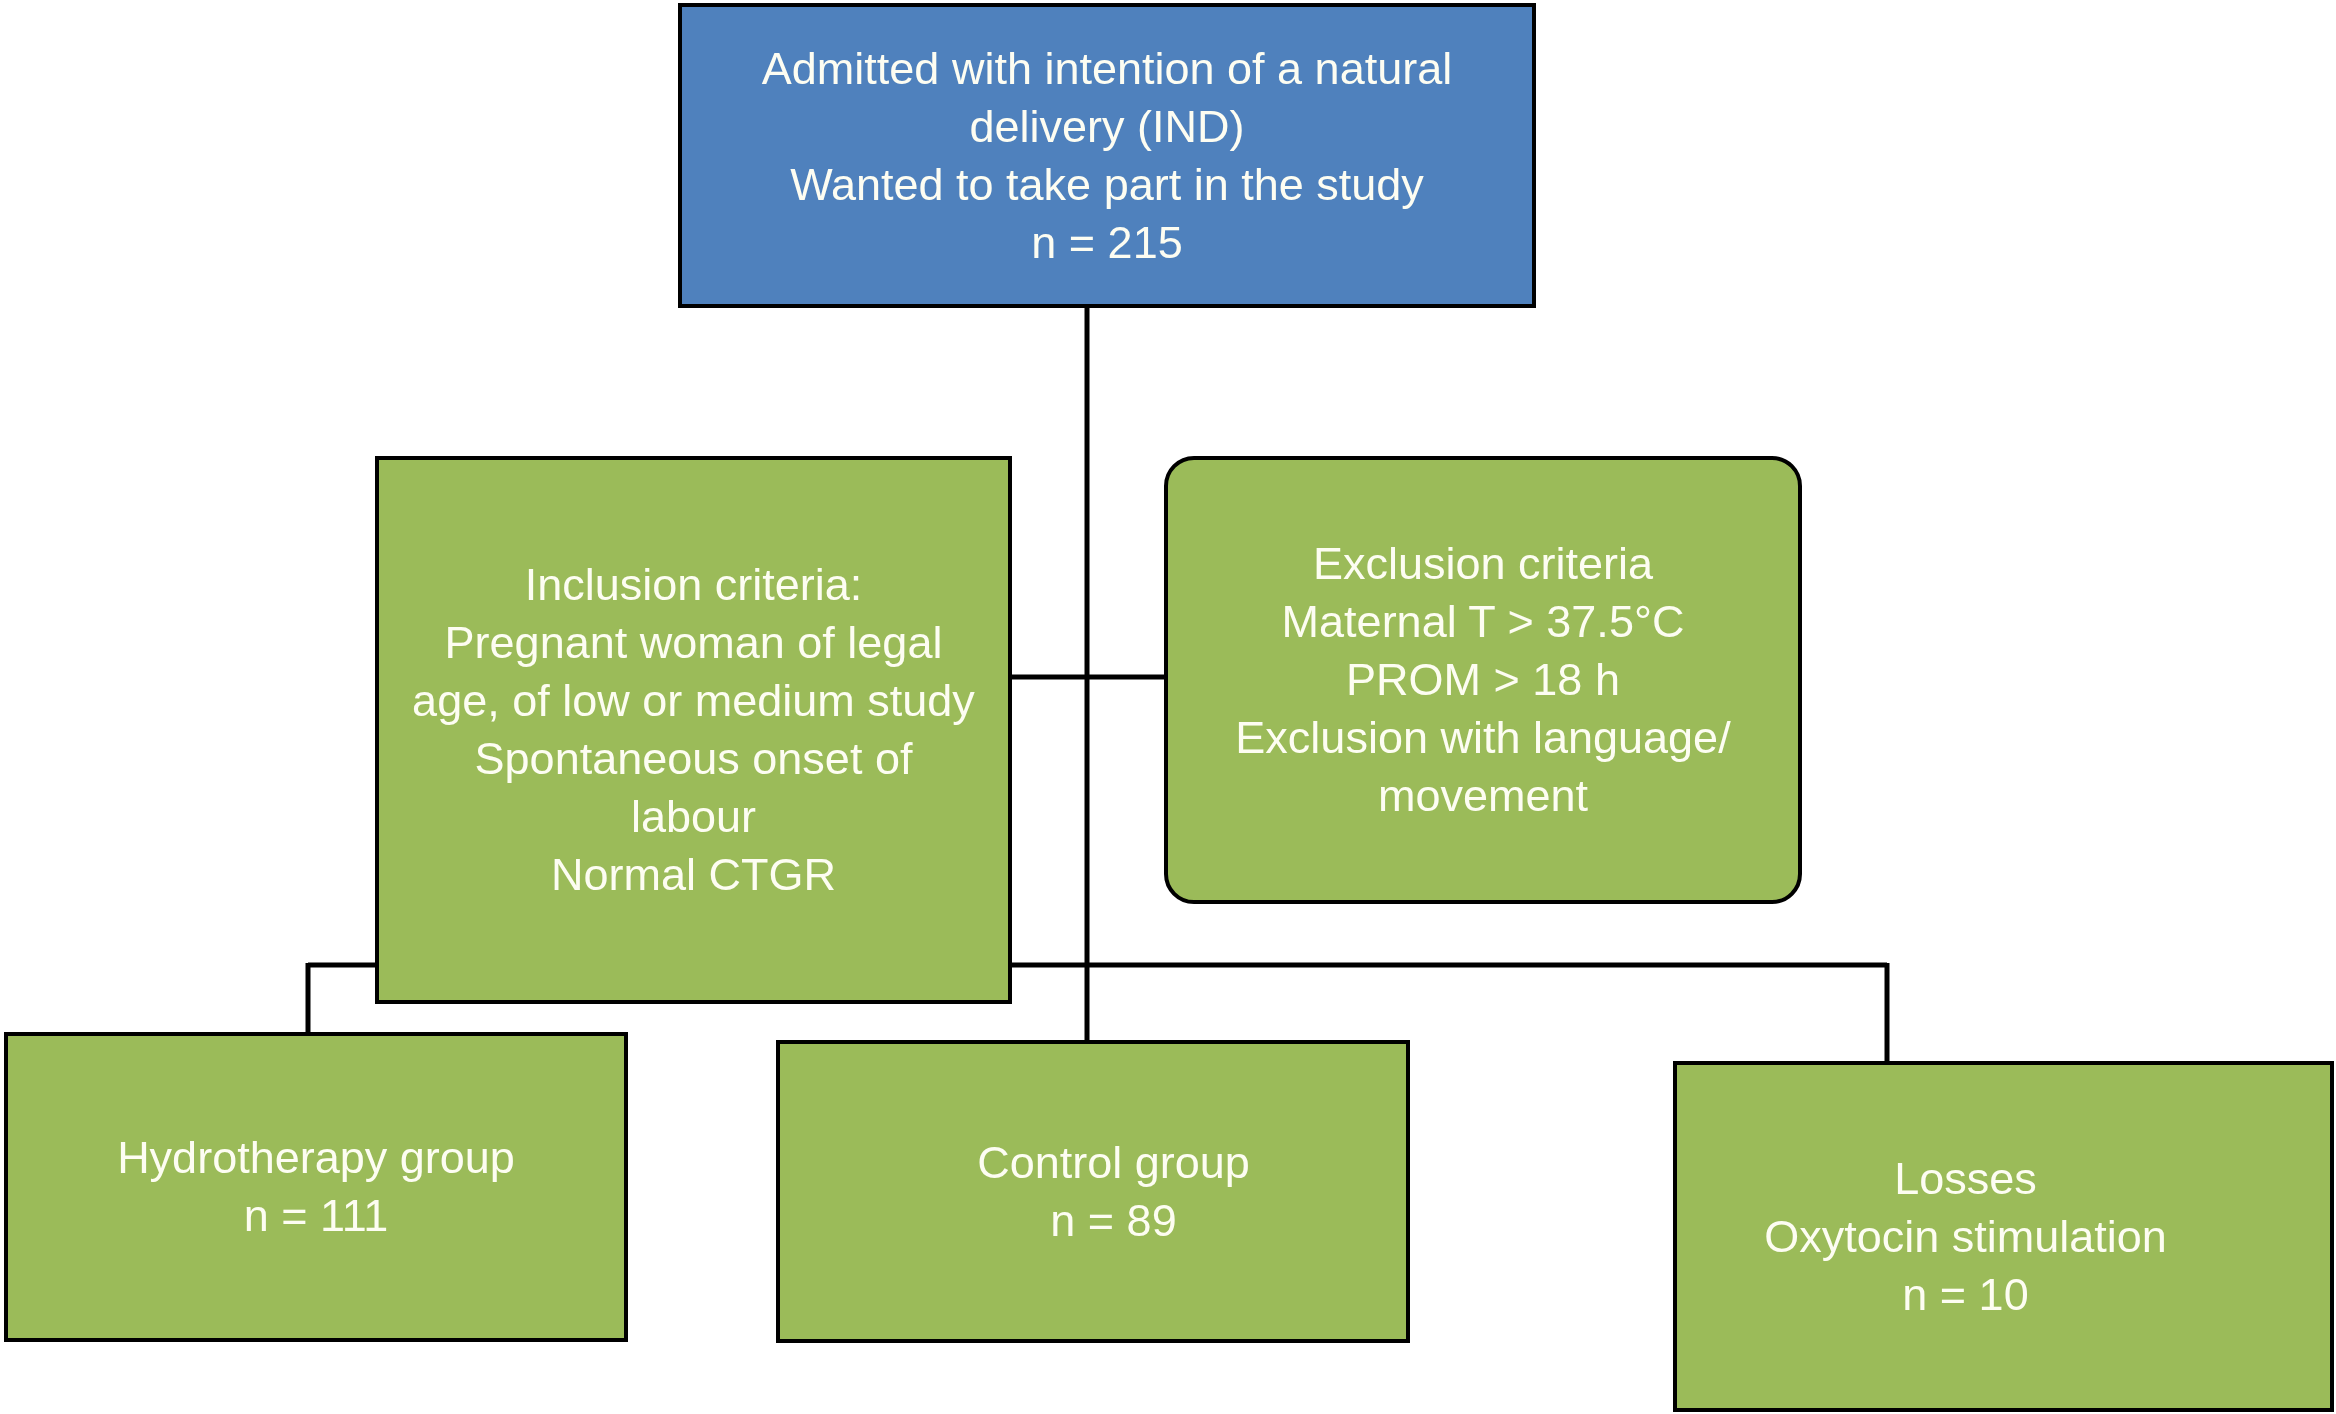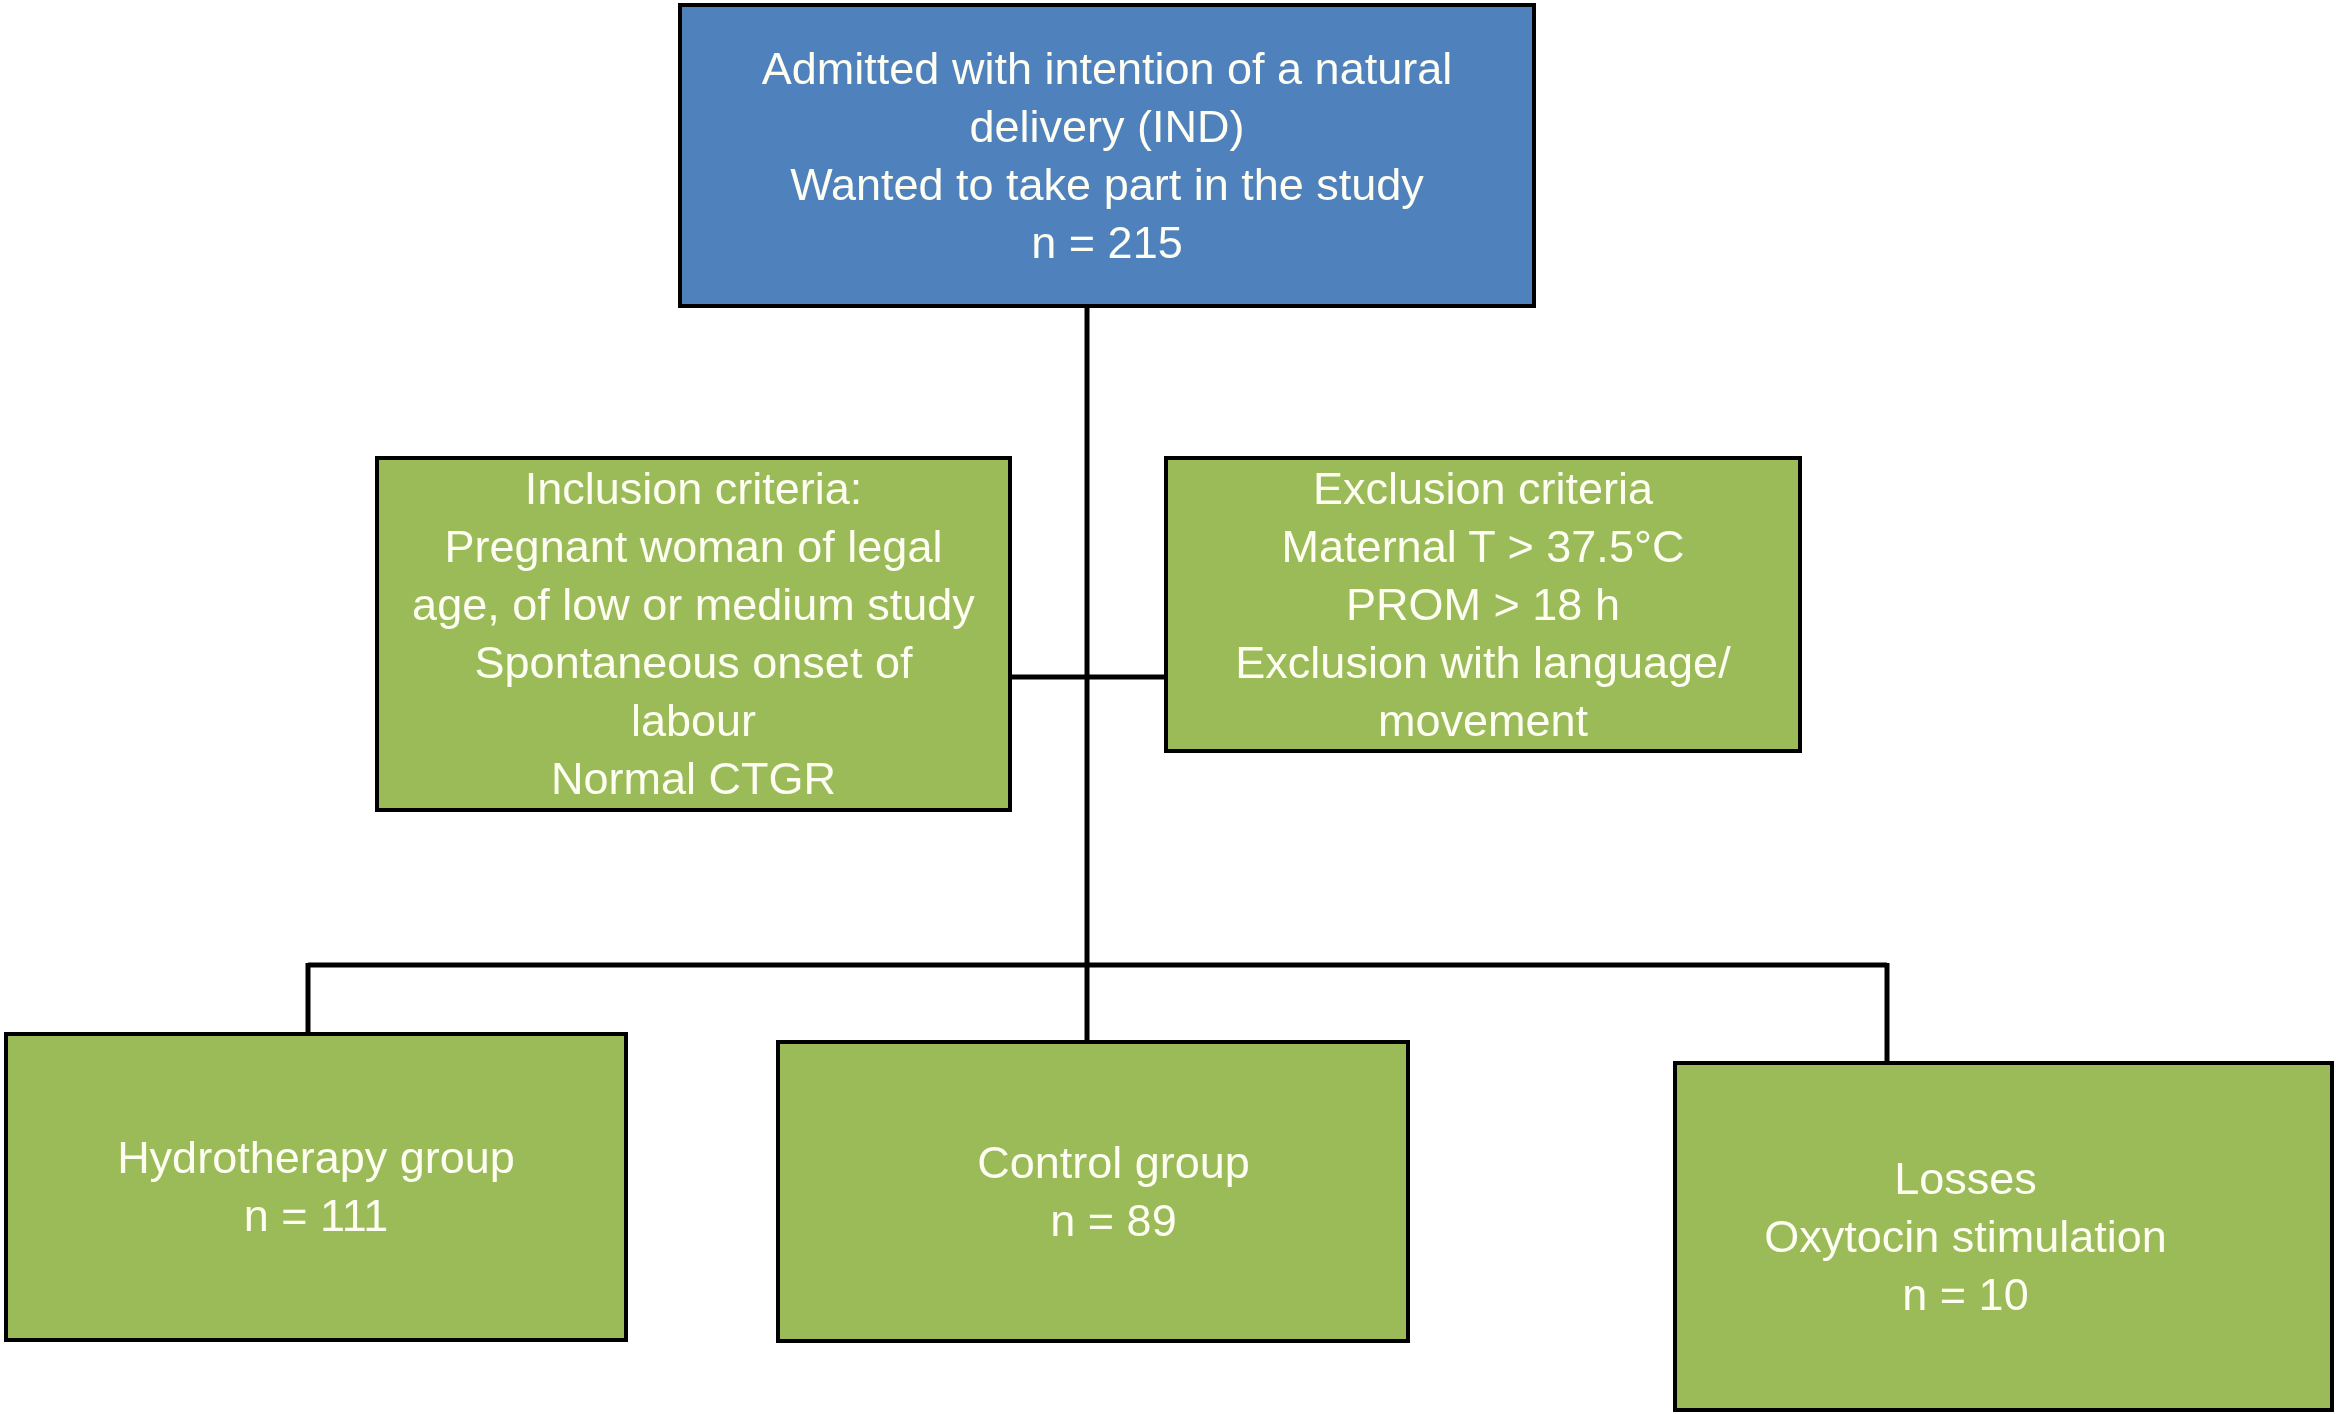--- a/index.html
+++ b/index.html
@@ -34,22 +34,22 @@
     text-align: center;
     color: var(--text, #fdfdf2);
     font-size: 45px;
     line-height: 58px;
     font-weight: 400;
   }
   .box.blue  { background: var(--primary-box, #4f81bd); margin-left: 24px; }
   .box.green { background: var(--secondary-box, #9bbb59); }
 
   .box-admitted     { left: 654px;  top: 3px;    width: 858px; height: 305px; }
-  .box-inclusion    { left: 375px;  top: 456px;  width: 637px; height: 356px; }
-  .box-exclusion    { left: 1164px; top: 456px;  width: 638px; height: 297px; }
+  .box-inclusion    { left: 375px;  top: 456px;  width: 637px; height: 548px; }
+  .box-exclusion    { left: 1164px; top: 456px;  width: 638px; height: 448px; border-radius: 30px; }
   .box-hydrotherapy { left: 4px;    top: 1032px; width: 624px; height: 310px; }
   .box-control      { left: 776px;  top: 1040px; width: 634px; height: 303px; padding-left: 41px; }
   .box-losses       { left: 1673px; top: 1061px; width: 661px; height: 351px; padding-right: 100px; padding-left: 24px; }
 
   .line { white-space: pre; }
 </style>
 </head>
 <body>
 
 <div class="canvas">

